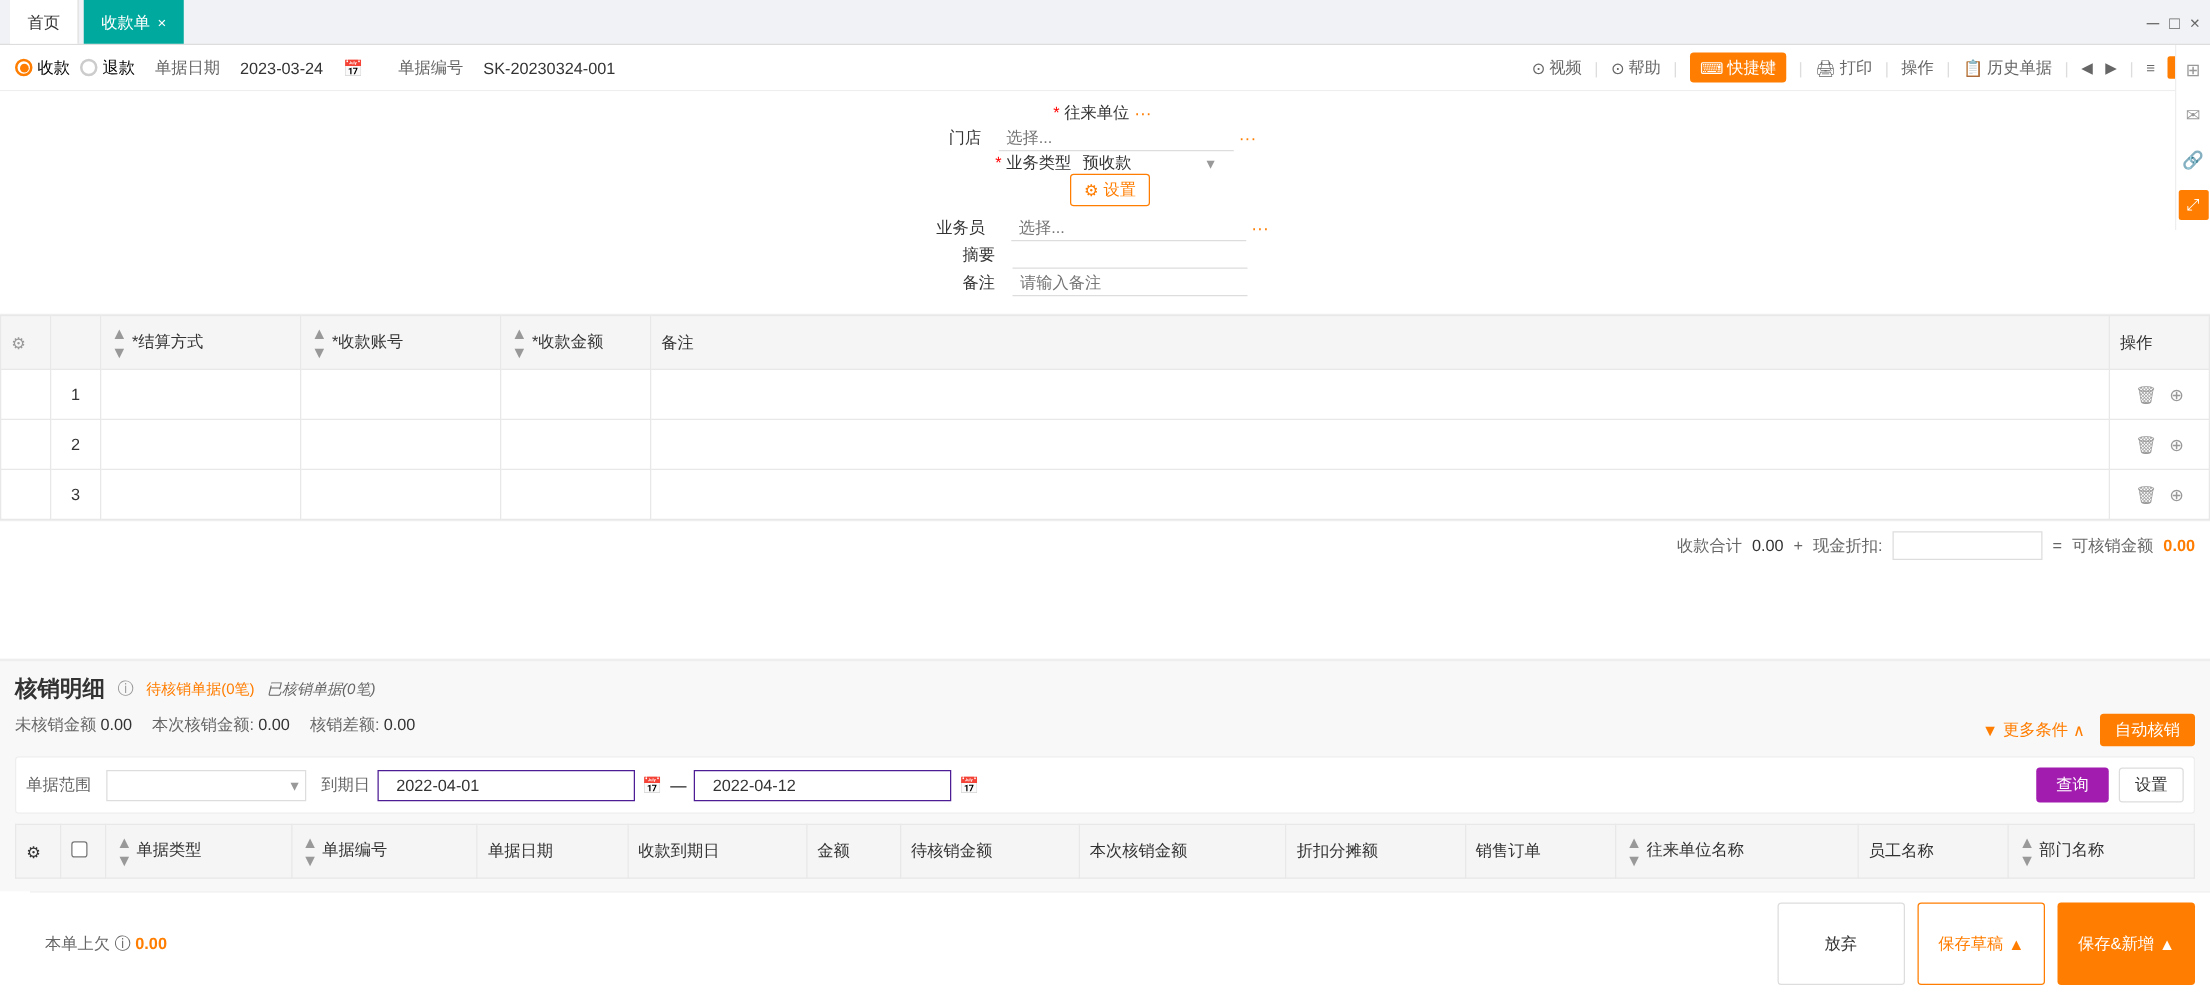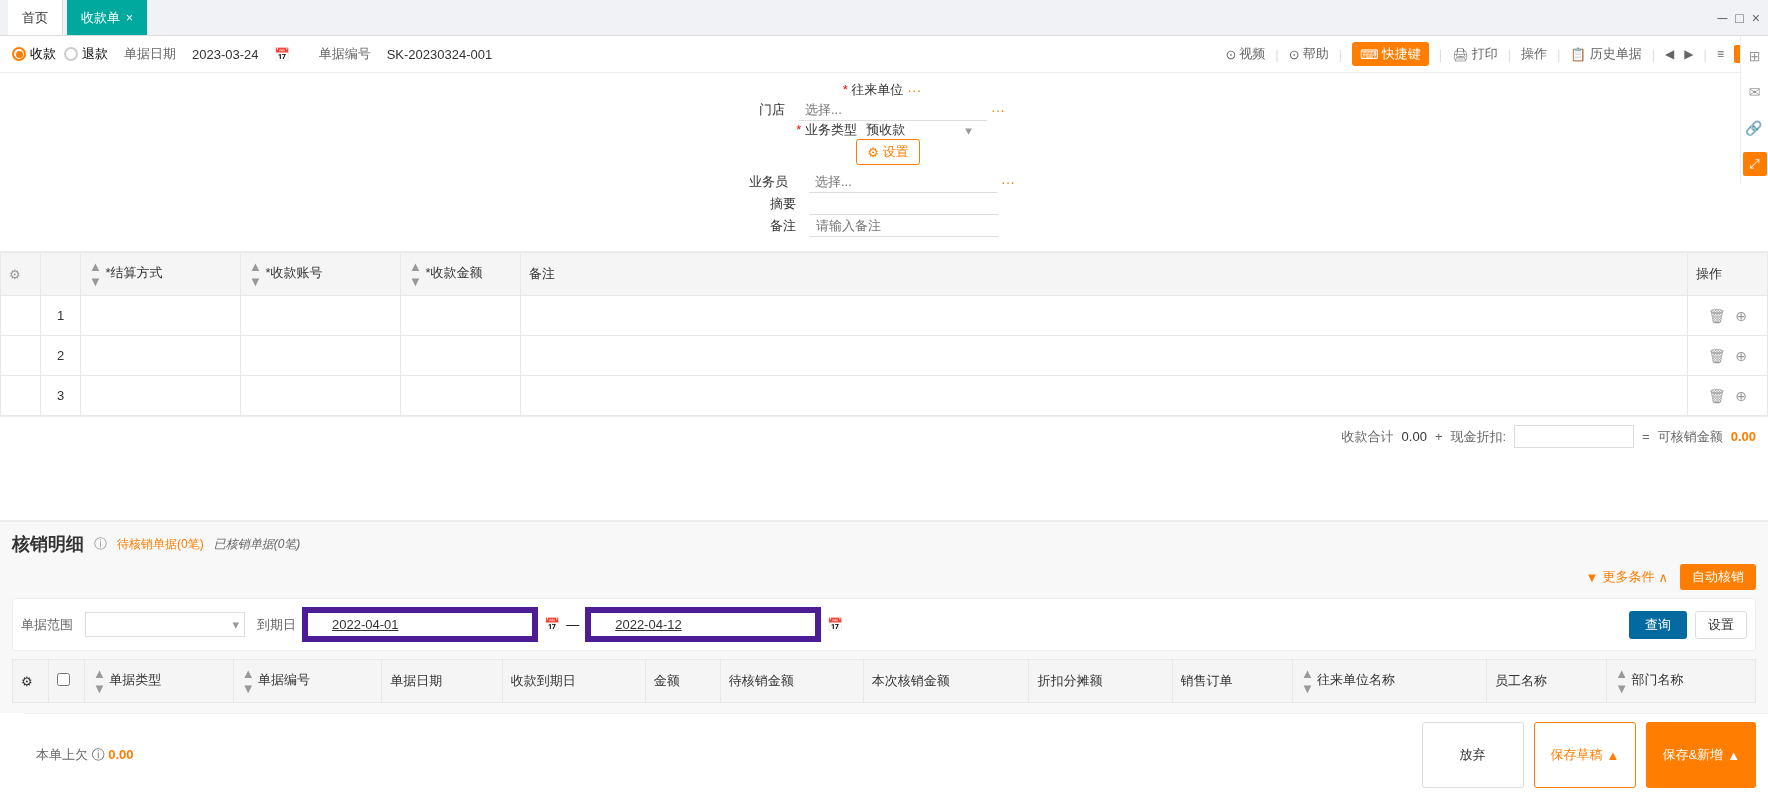--- a/index.html
+++ b/index.html
@@ -115,22 +115,22 @@
     .verify-filter-row {
       display: flex; align-items: center; gap: 12px; padding: 8px; 
       background: #fff; border: 1px solid #eee; border-radius: 3px; margin-bottom: 8px;
     }
     .filter-label { color: #666; white-space: nowrap; }
     .filter-select {
       border: 1px solid #ddd; padding: 4px 8px; color: #333; outline: none;
       background: #fff; min-width: 160px; cursor: pointer;
     }
     .filter-date { display: flex; align-items: center; gap: 6px; }
-    .date-input { border: 6px solid #4c1d95; padding: 4px 24px; color: #333; outline: none; background: #fff; text-decoration: underline; }
-    .query-btn { background: #0369a1; color: #fff; padding: 4px 16px; border-radius: 3px; cursor: pointer; border: none; }
+    .date-input { border: 1px solid #4c1d95; padding: 4px 14px; color: #333; outline: none; background: #fff; }
+    .query-btn { background: #a21caf; color: #fff; padding: 4px 16px; border-radius: 3px; cursor: pointer; border: none; }
     .settings-btn2 { background: #fff; color: #333; padding: 4px 12px; border-radius: 3px; cursor: pointer; border: 1px solid #ddd; }
 
     
     .verify-table { width: 100%; border-collapse: collapse; }
     .verify-table th {
       background: #f5f5f5; border: 1px solid #e8e8e8; padding: 6px 8px;
       text-align: left; color: #333; font-weight: normal; white-space: nowrap; font-size: 12px;
     }
 
     
@@ -375,20 +375,34 @@
   </div>
 
   <div class="verify-section">
     <div class="verify-header">
       <span class="verify-title">核销明细</span>
       <span class="verify-info-icon">ⓘ</span>
       <span class="verify-tab">待核销单据(0笔)</span>
       <span class="verify-tab inactive">已核销单据(0笔)</span>
     </div>
     <div style="display:flex;align-items:center;margin-bottom:8px;">
+      <div class="verify-stats">
+        <span class="stat-item">
+          <span>未核销金额</span>
+          <span class="stat-val">0.00</span>
+        </span>
+        <span class="stat-item">
+          <span>本次核销金额:</span>
+          <span class="stat-val">0.00</span>
+        </span>
+        <span class="stat-item">
+          <span>核销差额:</span>
+          <span class="stat-val">0.00</span>
+        </span>
+      </div>
       <div class="verify-filter-btn">
         <span>▼</span>
         <span>更多条件</span>
         <span>∧</span>
       </div>
       <div style="margin-left:12px;">
         <button class="auto-verify-btn">自动核销</button>
       </div>
     </div>
 

